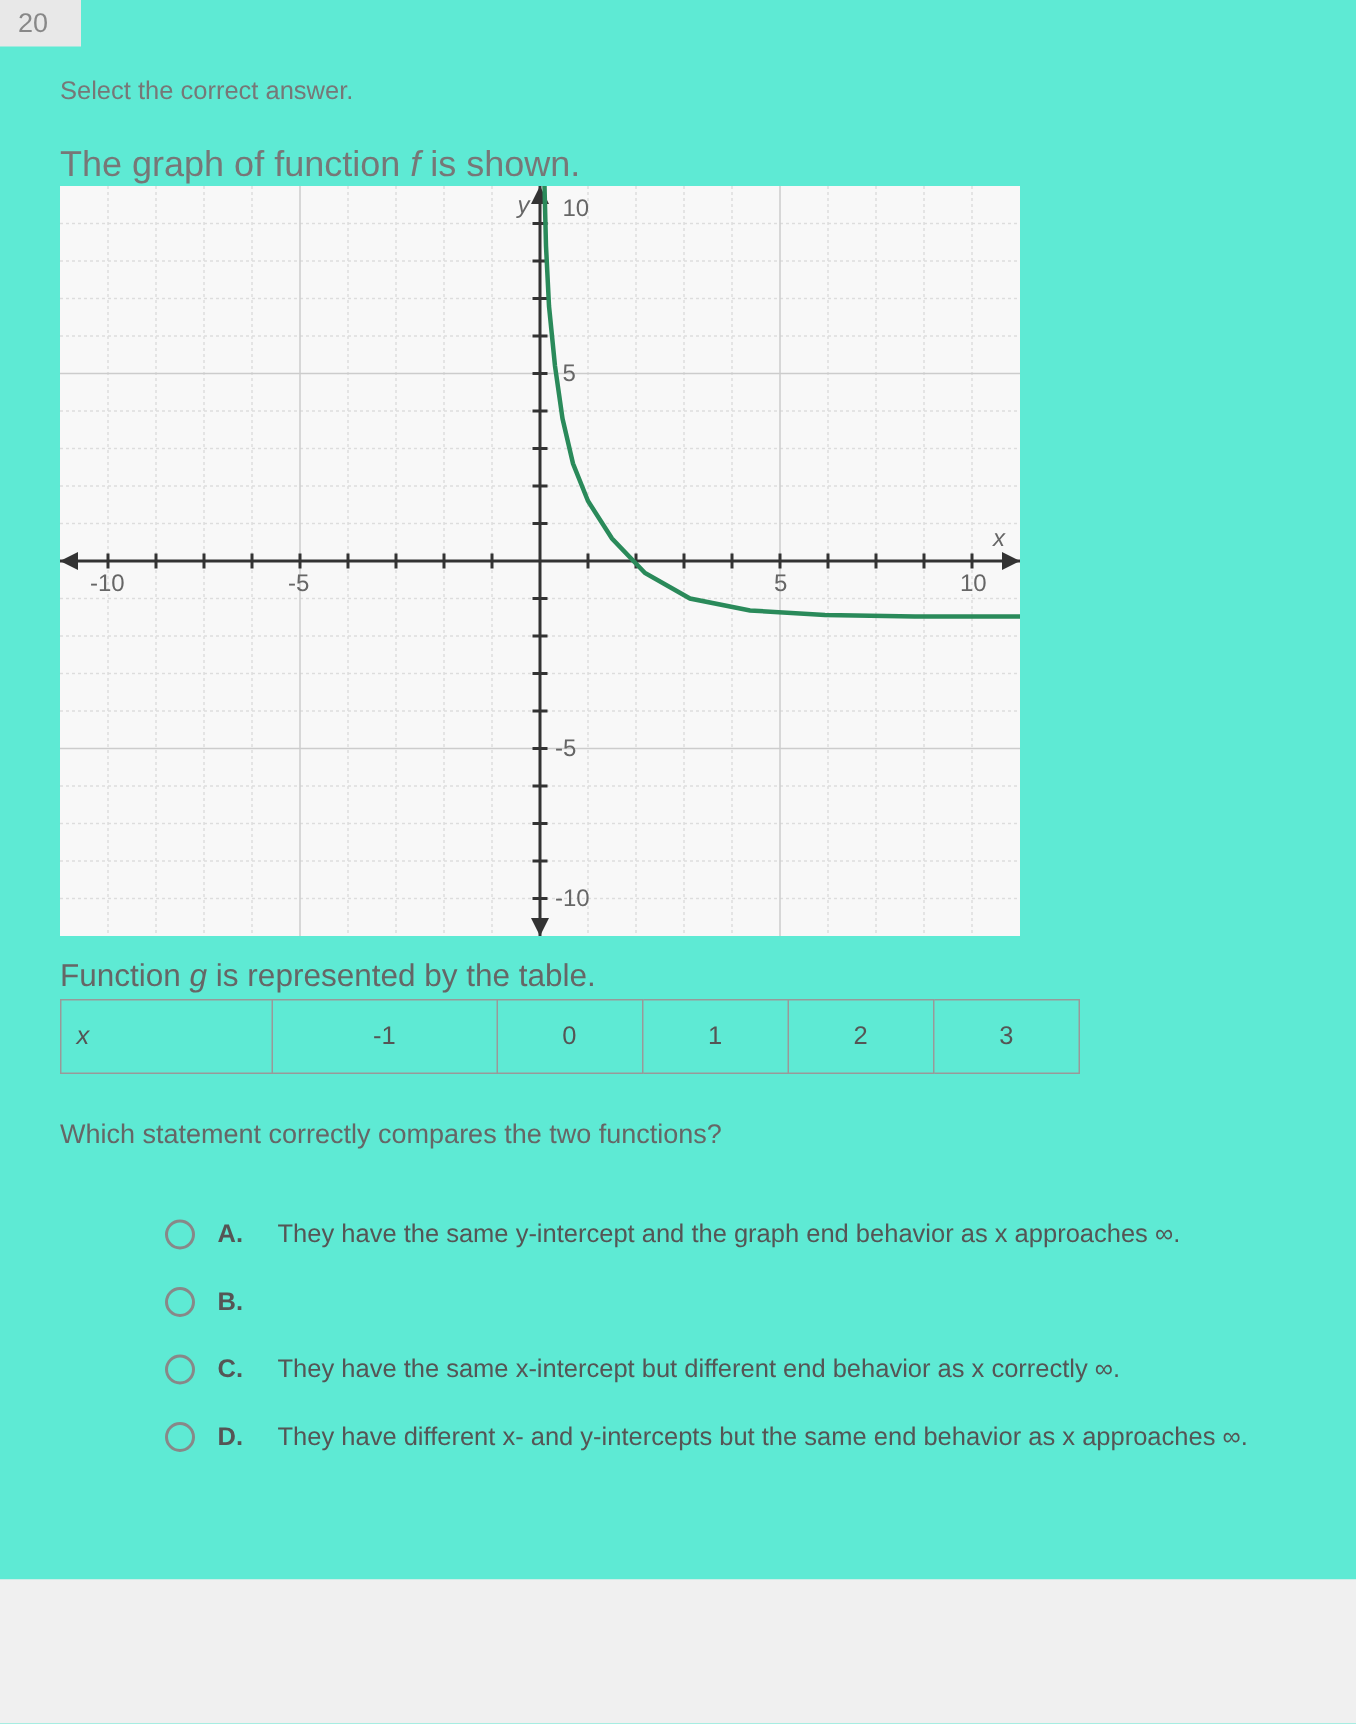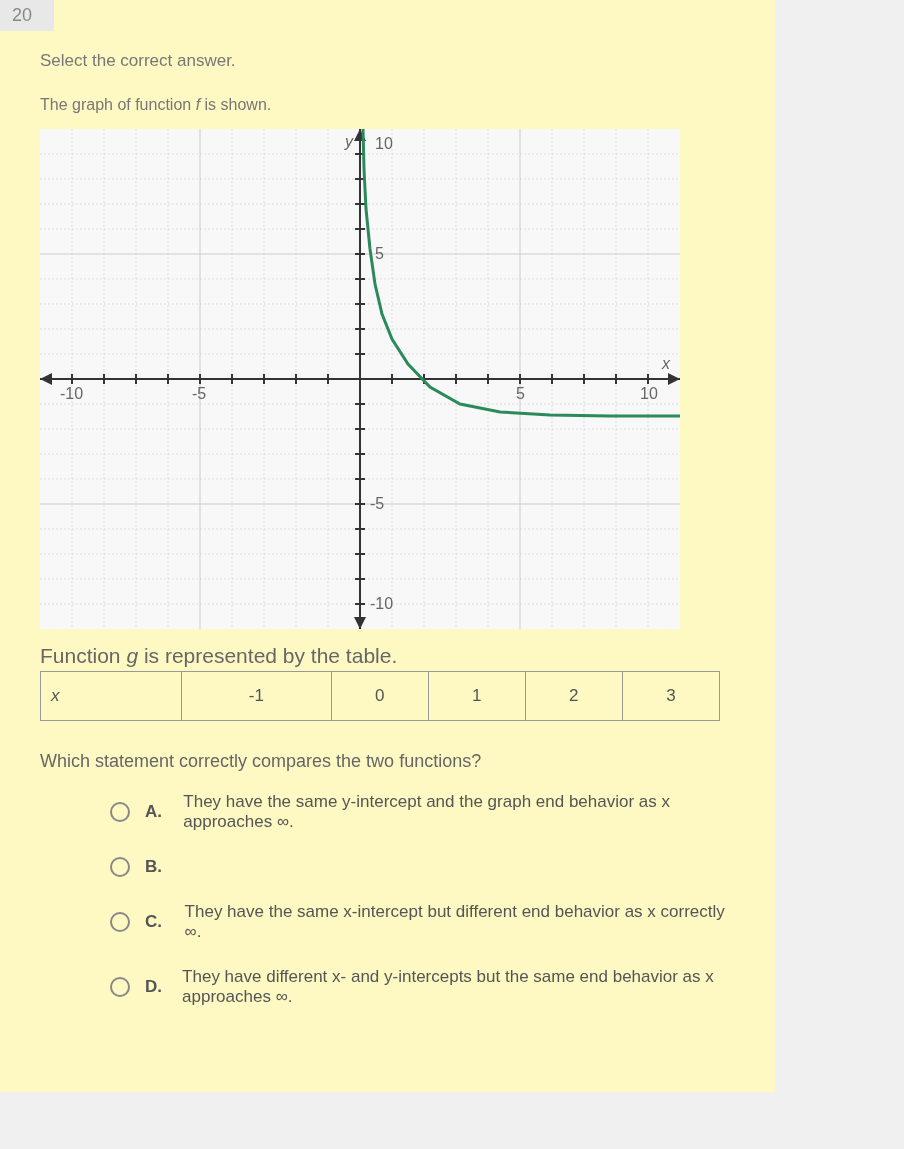--- a/index.html
+++ b/index.html
@@ -3,44 +3,43 @@
 <meta charset="utf-8">
 <style>
   body {
     margin: 0;
     padding: 0;
     font-family: Arial, sans-serif;
     background: #f0f0f0;
     color: #555;
   }
   .container {
-    width: 775px;
-    background: #fef9c3;
+    width: 904px;
+    background: #5eead4;
     padding-bottom: 40px;
   }
   .question-number {
     background: #e8e8e8;
     padding: 5px 12px;
     color: #888;
     font-size: 18px;
     display: inline-block;
     width: 30px;
   }
   .content {
     padding: 20px 40px;
   }
   .instruction {
     color: #777;
     font-size: 17px;
     margin-bottom: 25px;
   }
   .subtext {
     color: #777;
-    font-size: 16px;
-    margin-bottom: 15px;
+    font-size: 24px;
   }
   .subtext i { font-style: italic; }
   .chart-area {
     position: relative;
     width: 640px;
     height: 500px;
     background: #f8f8f8;
     margin-bottom: 10px;
   }
   .below-graph {
@@ -77,21 +76,21 @@
     flex-direction: column;
     align-items: center;
     font-size: 14px;
     line-height: 1;
   }
   .frac .stack .num { border-bottom: 1px solid #555; padding: 0 3px; }
   .frac .stack .den { padding: 0 3px; }
   .question-text {
     color: #666;
     font-size: 18px;
-    margin-bottom: 20px;
+    margin-bottom: 46px;
   }
   .options {
     padding-left: 70px;
   }
   .option {
     display: flex;
     align-items: center;
     margin-bottom: 25px;
     font-size: 17px;
     color: #555;

